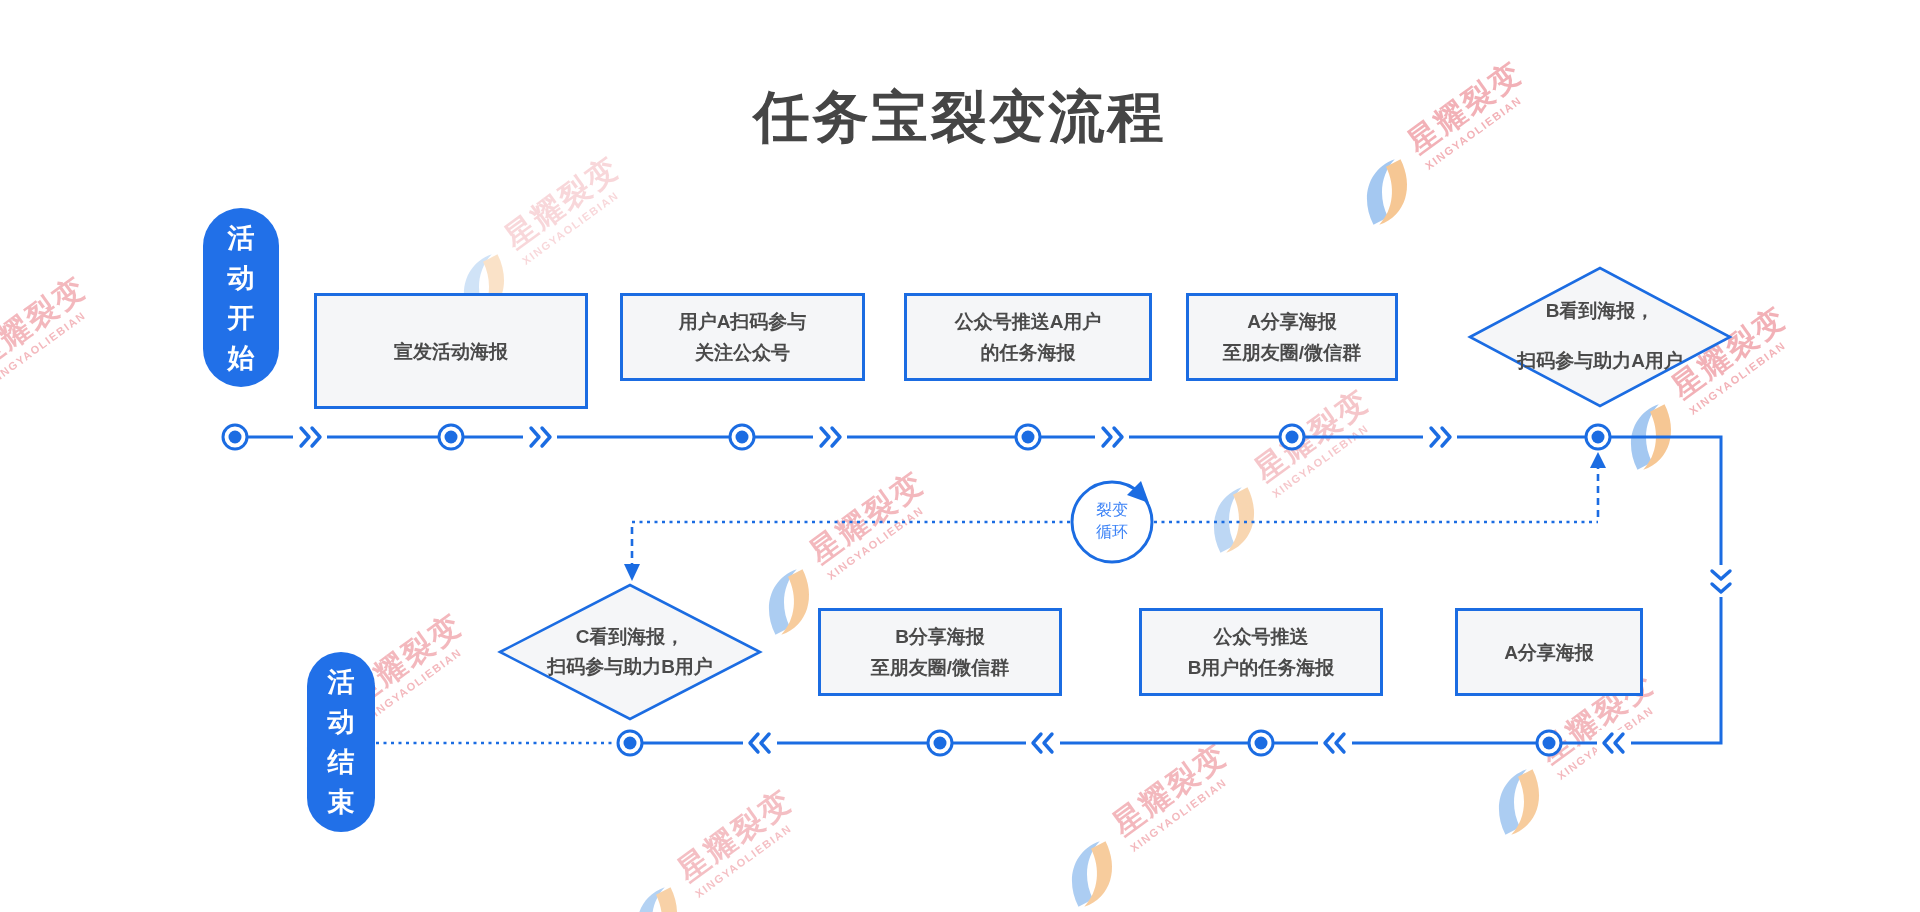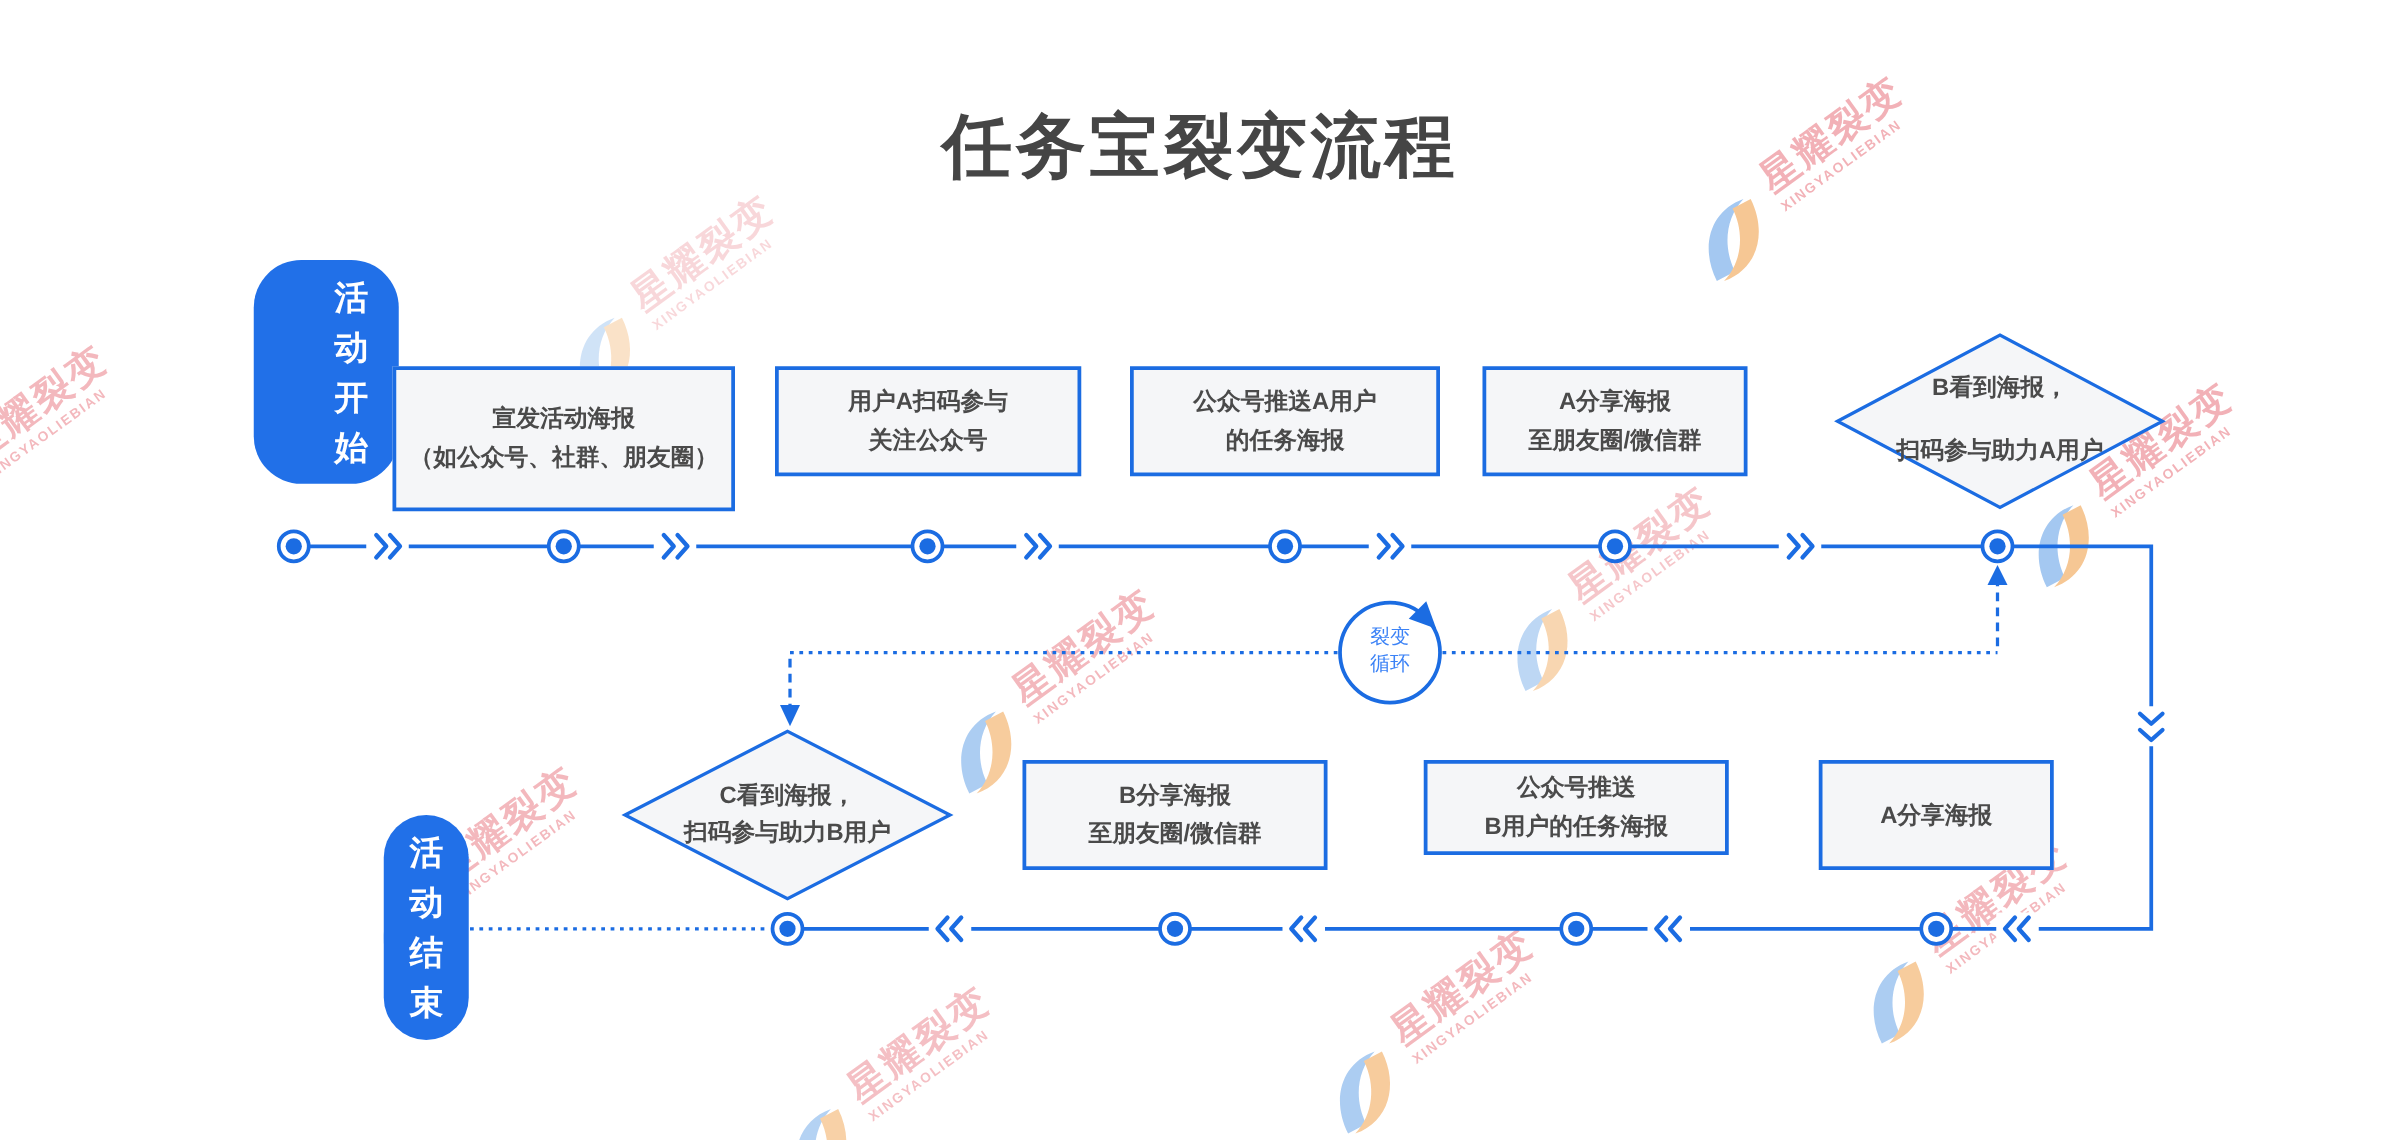--- a/index.html
+++ b/index.html
@@ -275,30 +275,29 @@
   <g>
       <circle class="node-outer" cx="1261" cy="743" r="12"></circle>
       <circle class="node-inner" cx="1261" cy="743" r="6.5"></circle>
     </g>
   <g>
       <circle class="node-outer" cx="1549" cy="743" r="12"></circle>
       <circle class="node-inner" cx="1549" cy="743" r="6.5"></circle>
     </g>
 </svg>
 
-<div class="pill" style="left:203px;top:208px;width:76px;height:179px;border-radius:38px;padding-left:40px;">
+<div class="pill" style="left:203px;top:208px;width:76px;height:179px;border-radius:38px;">
   <span>活动开始</span>
 </div>
 <div class="pill" style="left:307px;top:652px;width:68px;height:180px;border-radius:34px;">
   <span>活动结束</span>
 </div>
 
 <div class="flow-box" style="left:314px;top:293px;width:274px;height:116px;">
   <span>宣发活动海报</span>
-  <span>（如公众号、社群、朋友圈）</span>
 </div>
 <div class="flow-box" style="left:620px;top:293px;width:245px;height:88px;">
   <span>用户A扫码参与</span>
   <span>关注公众号</span>
 </div>
 <div class="flow-box" style="left:904px;top:293px;width:248px;height:88px;">
   <span>公众号推送A用户</span>
   <span>的任务海报</span>
 </div>
 <div class="flow-box" style="left:1186px;top:293px;width:212px;height:88px;">
@@ -317,19 +316,19 @@
 
 <div class="loop-text" style="left:1082px;top:499px;width:60px;">
   <span style="display:block">裂变</span>
   <span style="display:block">循环</span>
 </div>
 
 <div class="flow-box" style="left:818px;top:608px;width:244px;height:88px;">
   <span>B分享海报</span>
   <span>至朋友圈/微信群</span>
 </div>
-<div class="flow-box" style="left:1139px;top:608px;width:244px;height:76px;">
+<div class="flow-box" style="left:1139px;top:608px;width:244px;height:88px;">
   <span>公众号推送</span>
   <span>B用户的任务海报</span>
 </div>
 <div class="flow-box" style="left:1455px;top:608px;width:188px;height:88px;">
   <span>A分享海报</span>
 </div>
 
 </body></html>

